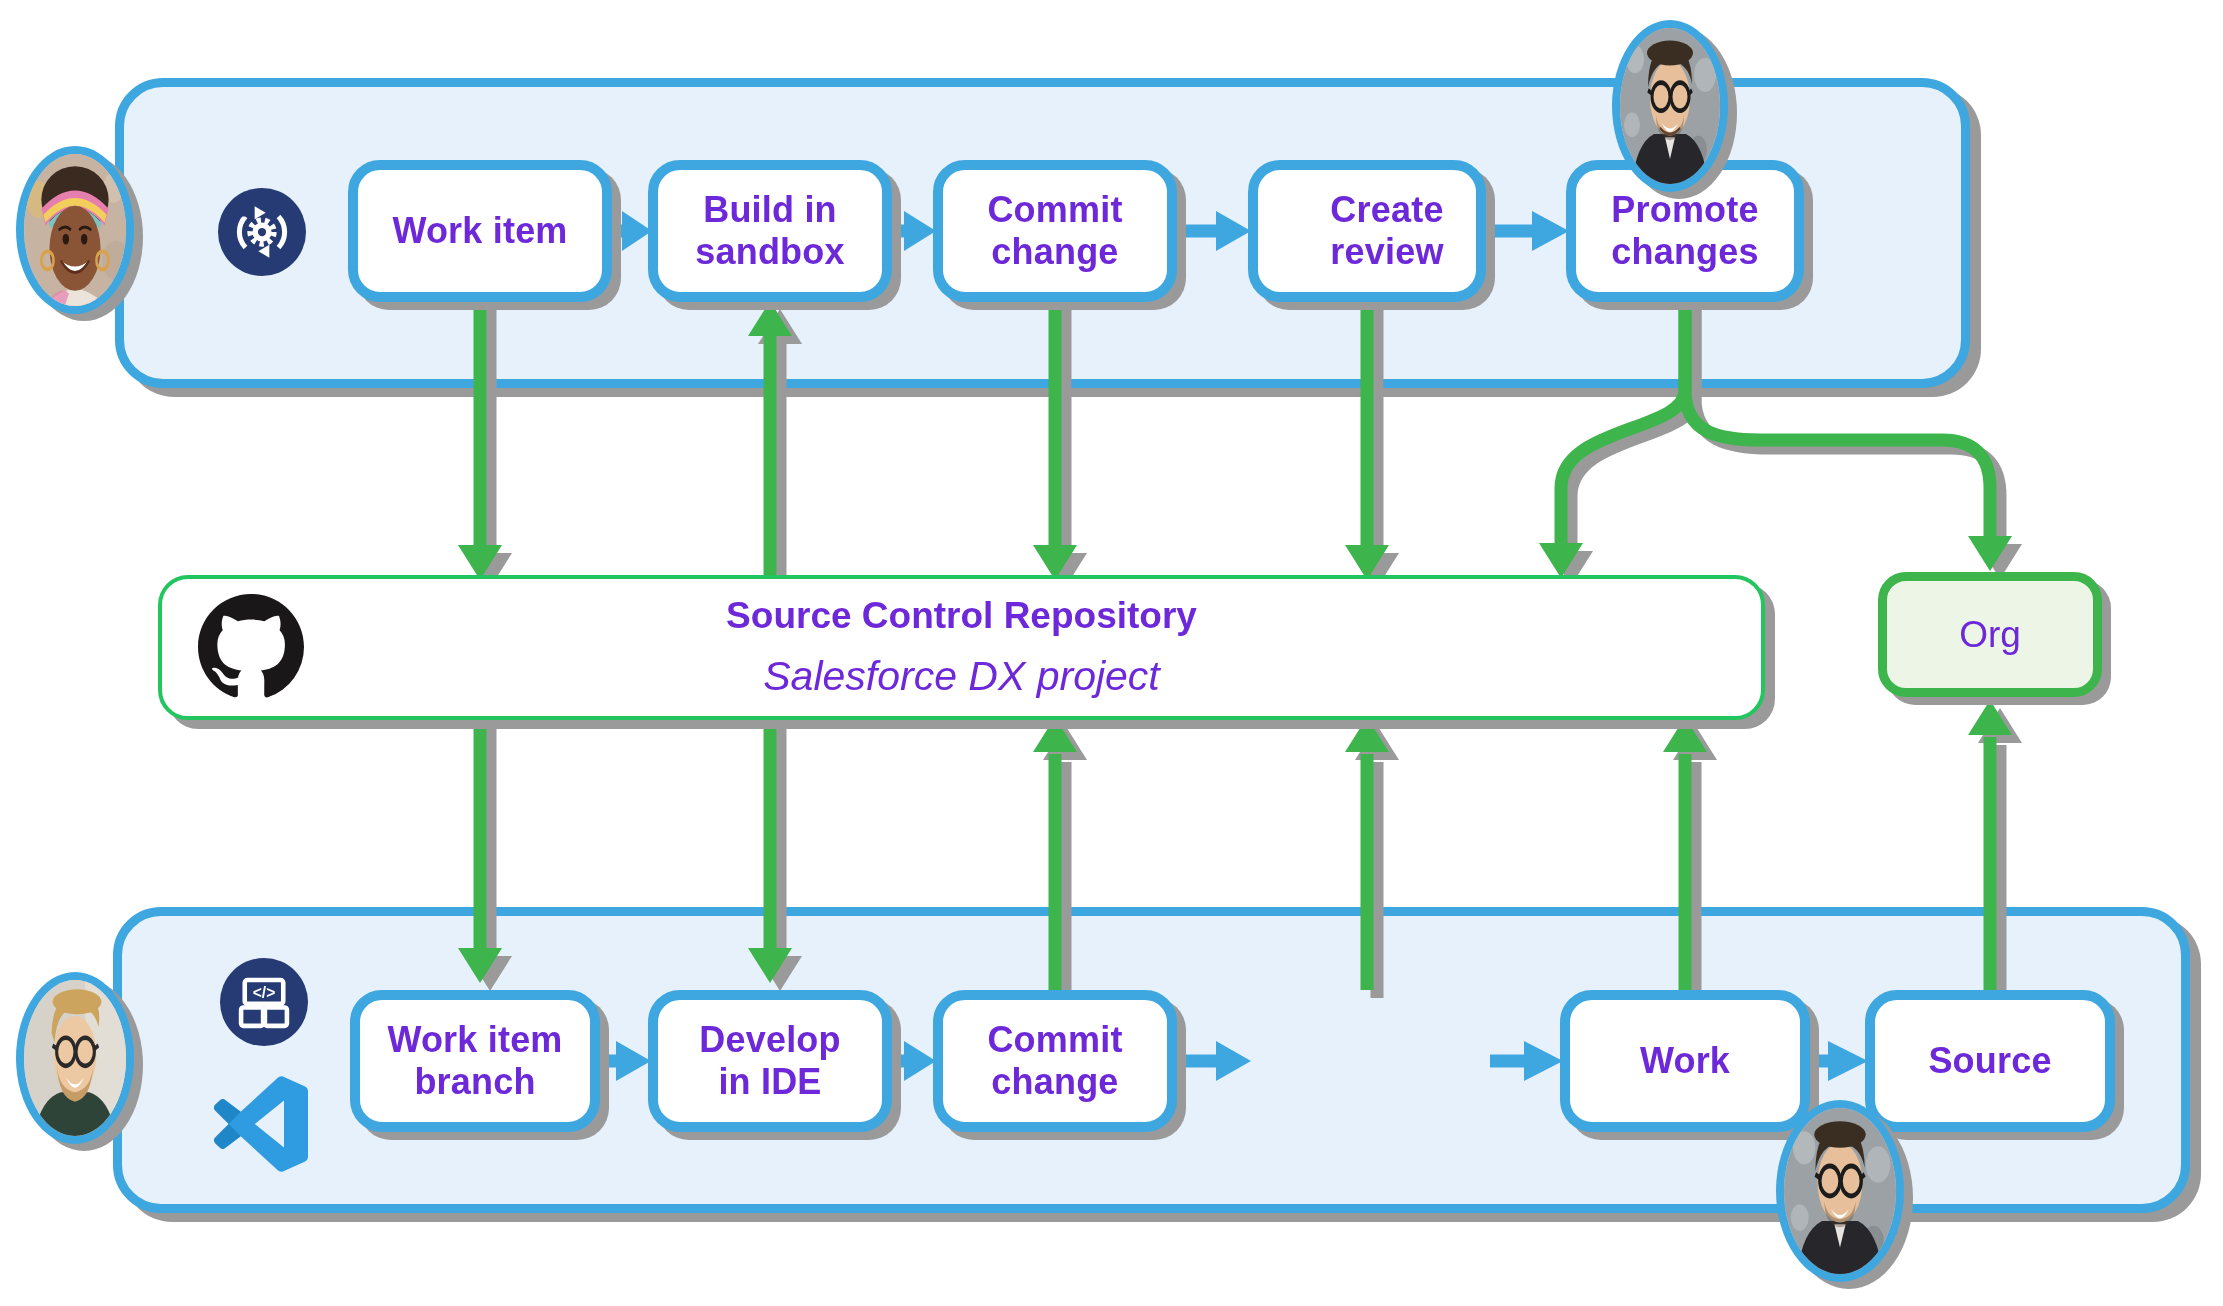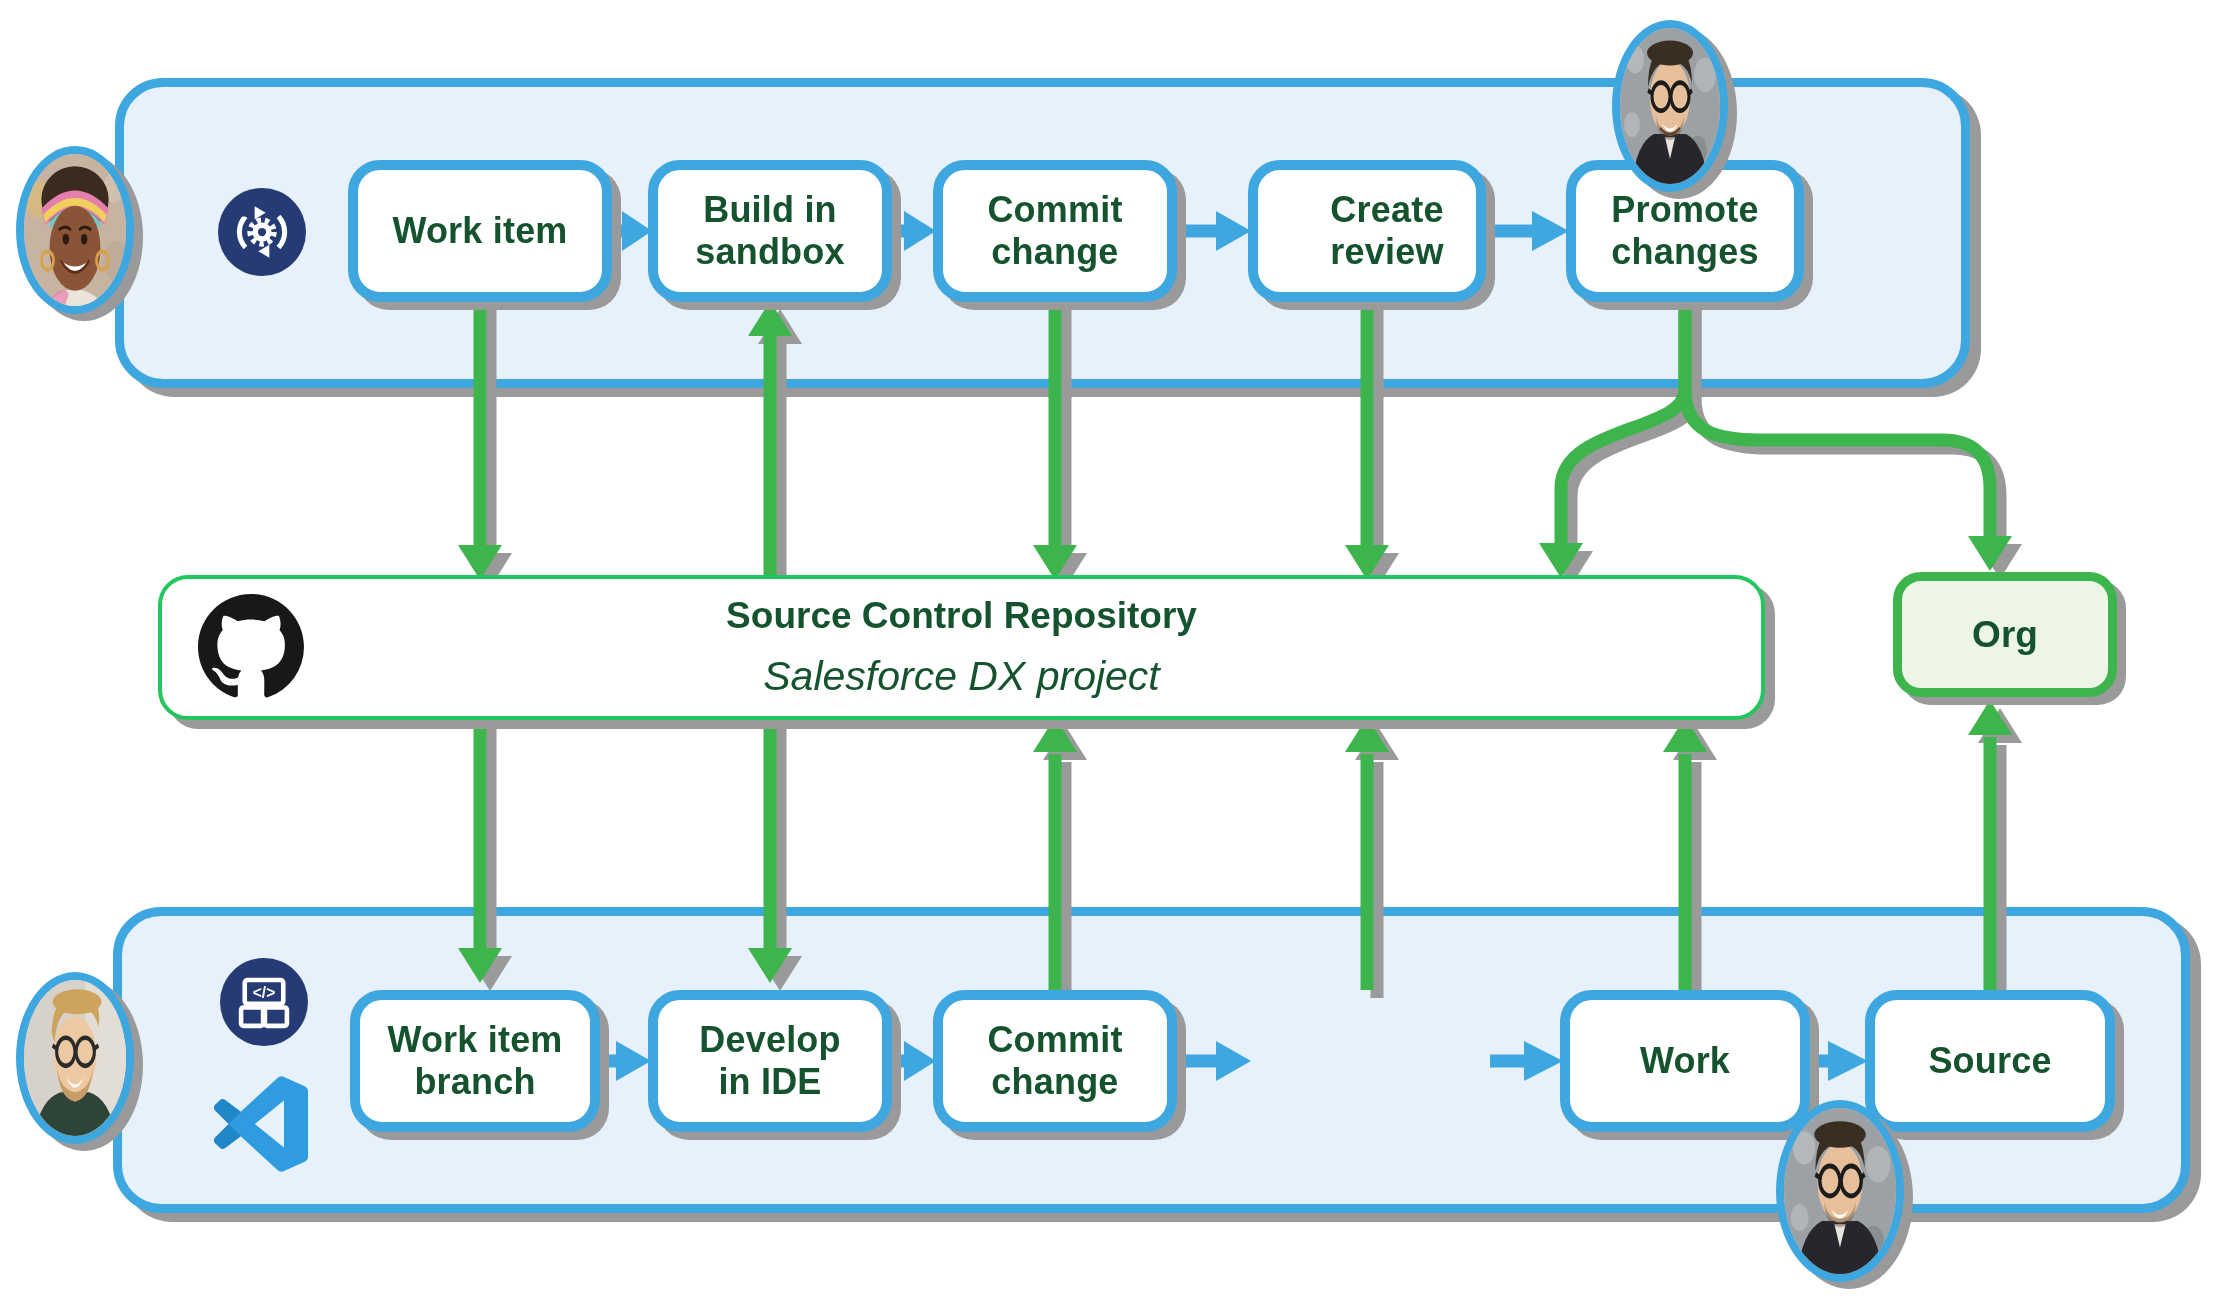--- a/index.html
+++ b/index.html
@@ -1,18 +1,18 @@
 <!DOCTYPE html>
 <html><head>
 <meta charset="utf-8">
 <style>
   html,body{margin:0;padding:0;background:#fff;}
   #canvas{
     position:relative;width:2223px;height:1306px;background:#ffffff;
-    font-family:"Liberation Sans", sans-serif;color:#14532d;overflow:hidden;
+    font-family:"Liberation Sans", sans-serif;color:#6d28d9;overflow:hidden;
   }
   .lane{
     position:absolute;background:#e7f1fc;border:9px solid #3ea7e0;border-radius:48px;
     box-shadow:11px 9px 0 #9a9a9a;box-sizing:border-box;z-index:1;
   }
   #connectors{position:absolute;left:0;top:0;z-index:2;pointer-events:none;}
   .step{
     position:absolute;background:#ffffff;border:10px solid #3ea7e0;border-radius:32px;
     box-shadow:9px 8px 0 #9a9a9a;box-sizing:border-box;z-index:3;
     display:flex;align-items:center;justify-content:center;text-align:center;
@@ -22,21 +22,21 @@
     position:absolute;left:158px;top:575px;width:1607px;height:145px;background:#ffffff;
     border:4px solid #22c55e;border-radius:30px;box-shadow:10px 9px 0 #9a9a9a;box-sizing:border-box;
     z-index:3;display:flex;flex-direction:column;align-items:center;justify-content:center;
   }
   .repo .t1{font-size:37px;font-weight:700;}
   .repo .t2{font-size:41px;font-style:italic;margin-top:16px;}
   .org{
     position:absolute;left:1878px;top:572px;width:224px;height:125px;background:#edf5e6;
     border:9px solid #3db54c;border-radius:28px;box-shadow:9px 8px 0 #9a9a9a;box-sizing:border-box;
     z-index:3;display:flex;align-items:center;justify-content:center;
-    font-size:37px;font-weight:700;margin-left:15px;
+    font-size:37px;font-weight:400;
   }
   .badge{position:absolute;z-index:4;}
   .avatar{
     position:absolute;border:8px solid #3ea7e0;border-radius:50%;overflow:hidden;
     box-shadow:9px 7px 0 #9a9a9a;box-sizing:border-box;z-index:5;background:#cfcfcf;
   }
   .avatar svg{display:block;width:100%;height:100%;}
 </style>
 </head>
 <body>

